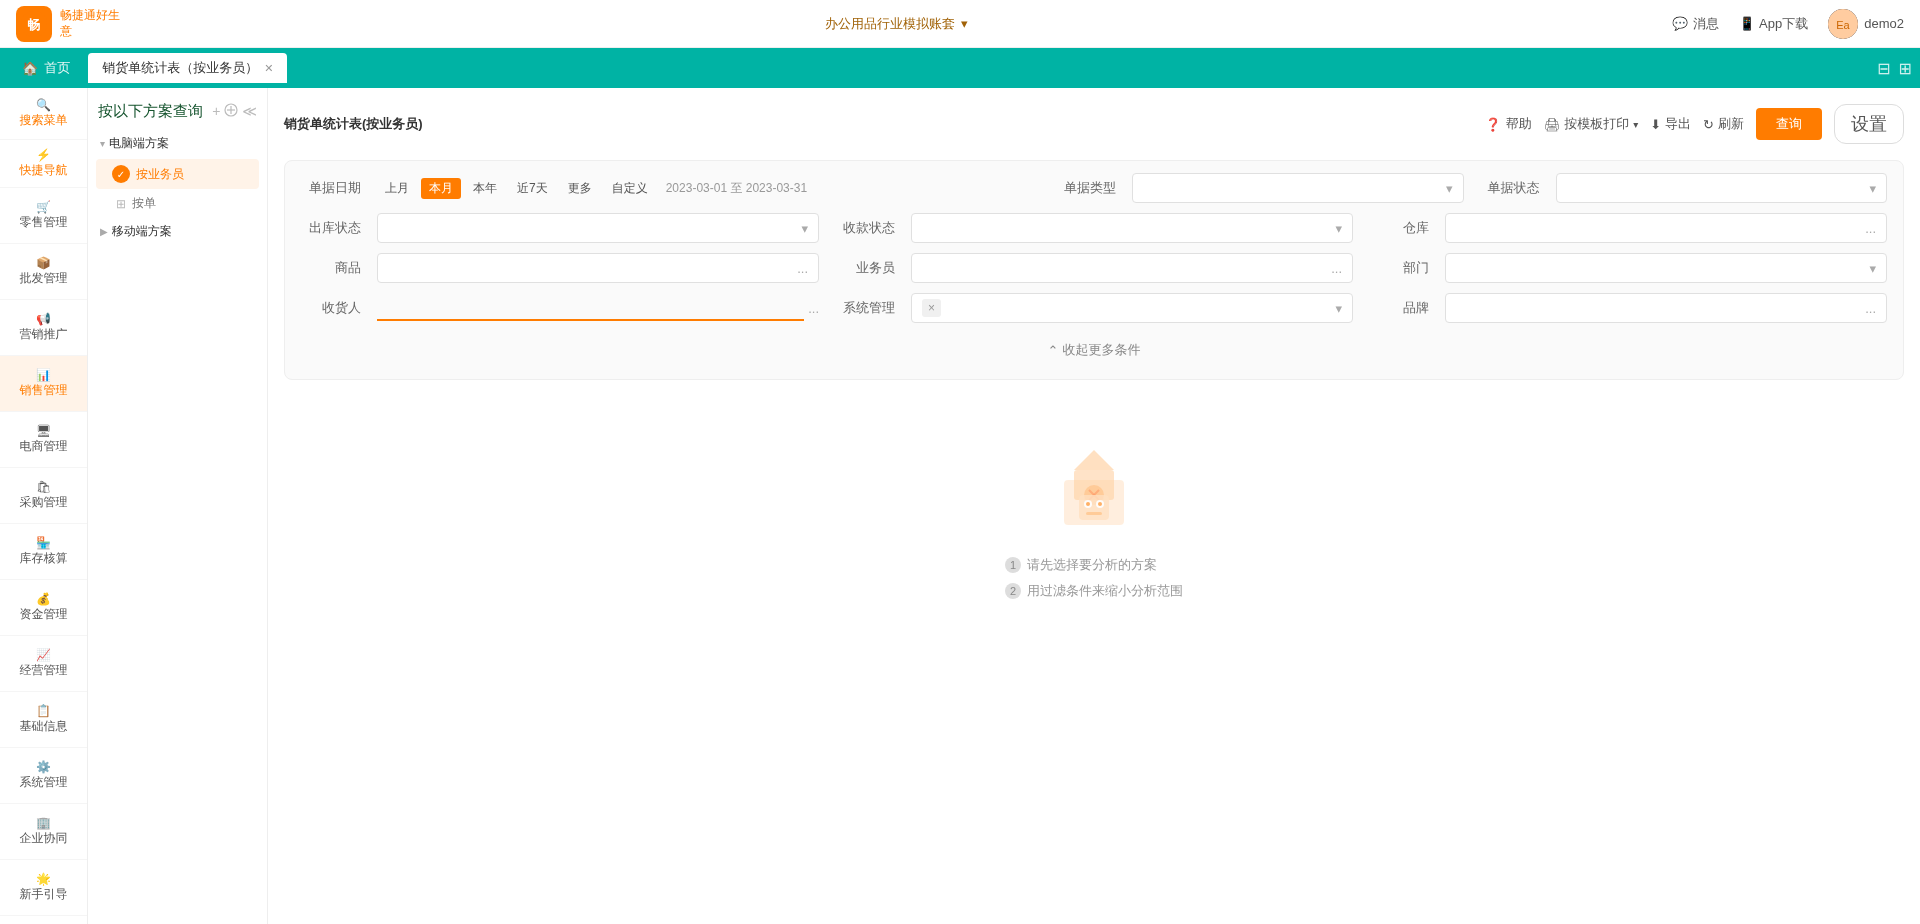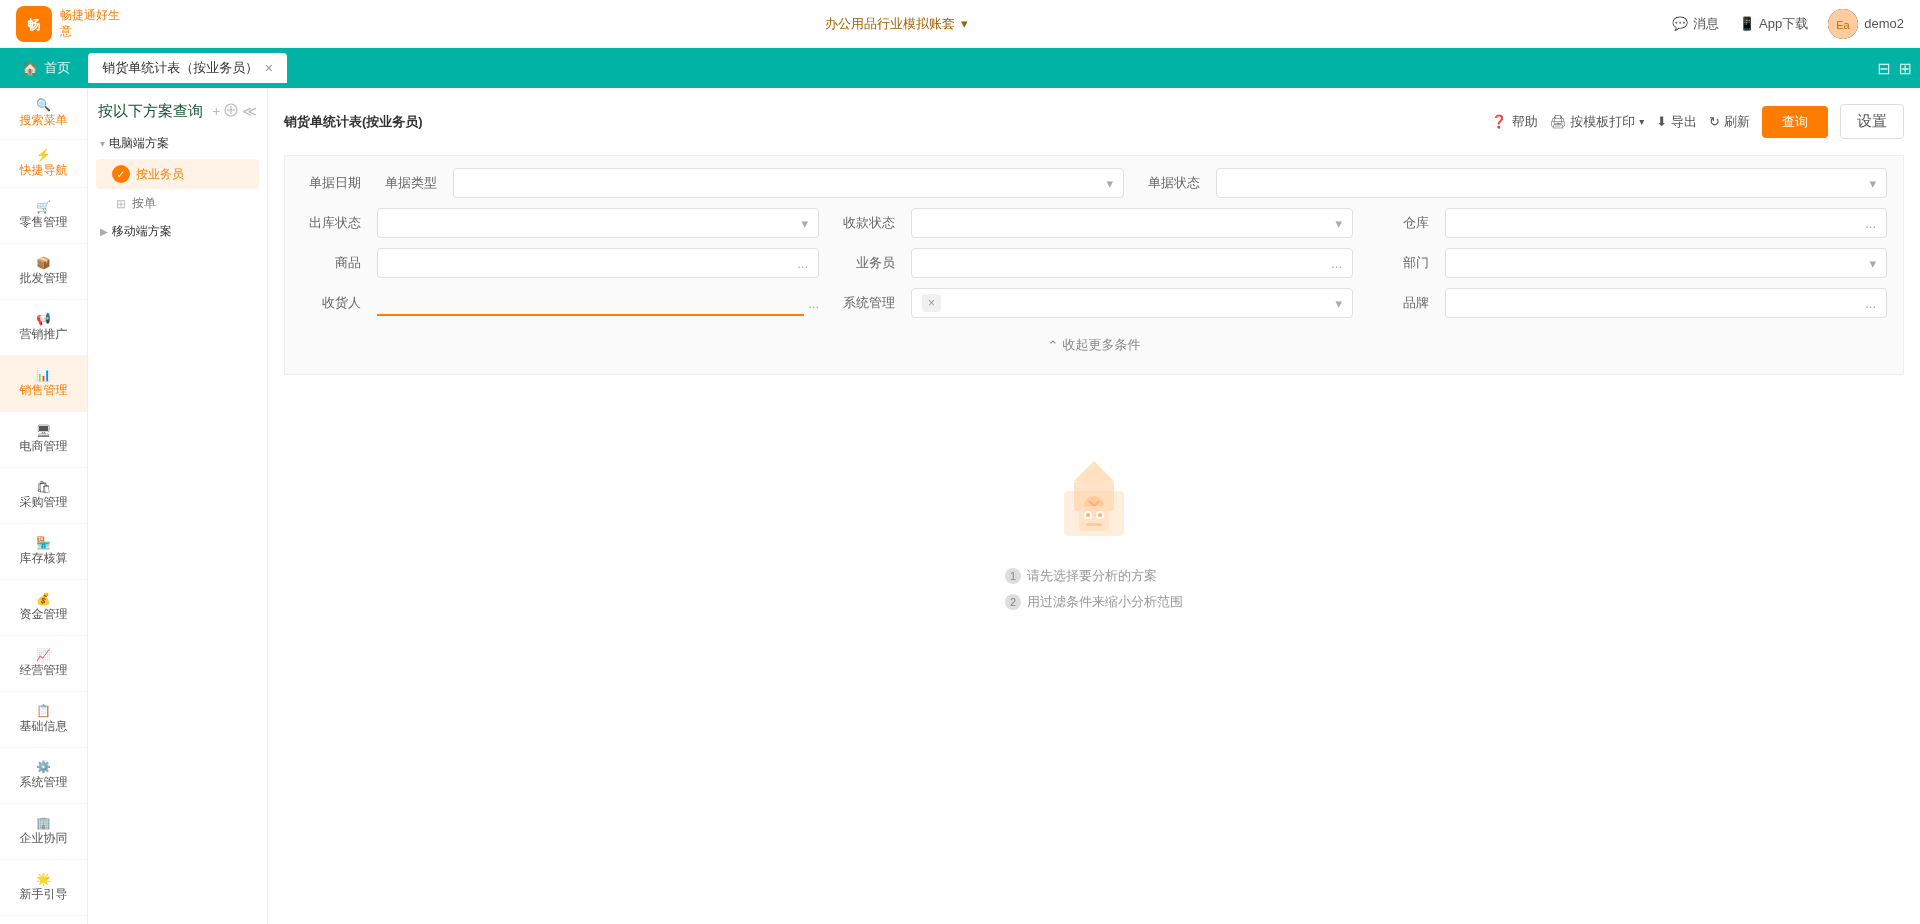--- a/index.html
+++ b/index.html
@@ -296,32 +296,31 @@
       padding: 7px 20px;
       border-radius: 4px;
       cursor: pointer;
       font-size: 13px;
     }
     .btn-setting {
       background: white;
       color: #555;
       border: 1px solid #ddd;
       padding: 7px 16px;
-      border-radius: 4px;
-      cursor: pointer;
-      font-size: 15px;
+      border-radius: 12px;
+      cursor: pointer;
+      font-size: 18px;
     }
 
     
     .filter-area {
       background: #fafafa;
       border: 1px solid #eee;
-      border-radius: 0;
+      border-radius: 8px;
       padding: 12px 16px;
-      margin-bottom: 16px;
     }
     .filter-row {
       display: flex;
       align-items: center;
       gap: 16px;
       margin-bottom: 10px;
     }
     .filter-row:last-child { margin-bottom: 0; }
     .filter-label {
       width: 60px;
@@ -636,20 +635,31 @@
           </div>
           <button class="btn-primary">查询</button>
           <button class="btn-setting">设置</button>
         </div>
       </div>
 
       <div class="filter-area">
 
         <div class="filter-row">
           <span class="filter-label">单据日期</span>
+          <div class="filter-control" style="flex:2;">
+            <div class="date-tabs">
+              <span class="date-tab">上月</span>
+              <span class="date-tab active">本月</span>
+              <span class="date-tab">本年</span>
+              <span class="date-tab">近7天</span>
+              <span class="date-tab">更多</span>
+              <span class="date-tab">自定义</span>
+              <span class="date-range-text">2023-03-01 至 2023-03-31</span>
+            </div>
+          </div>
           <span class="filter-label">单据类型</span>
           <div class="filter-control">
             <div class="filter-select">
               <span></span>
               <span class="arrow">▾</span>
             </div>
           </div>
           <span class="filter-label">单据状态</span>
           <div class="filter-control">
             <div class="filter-select">

